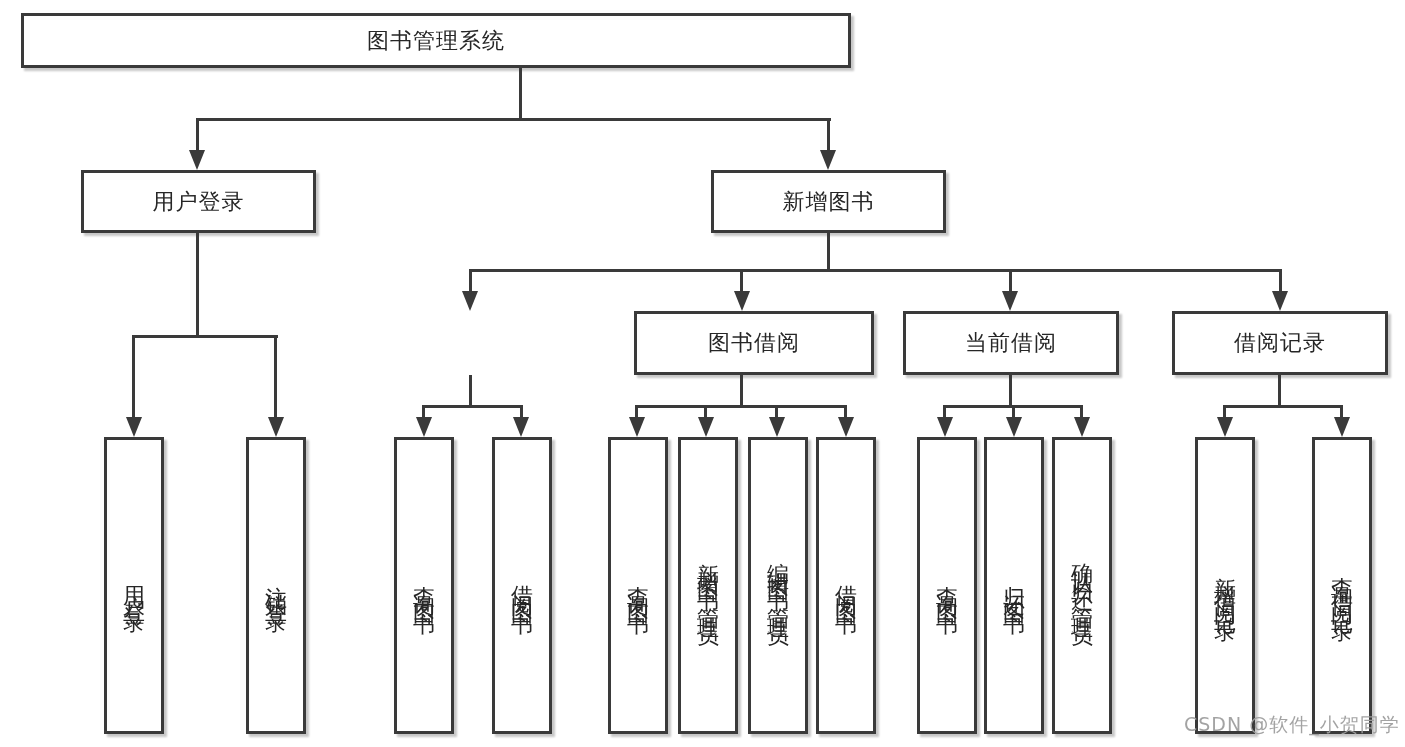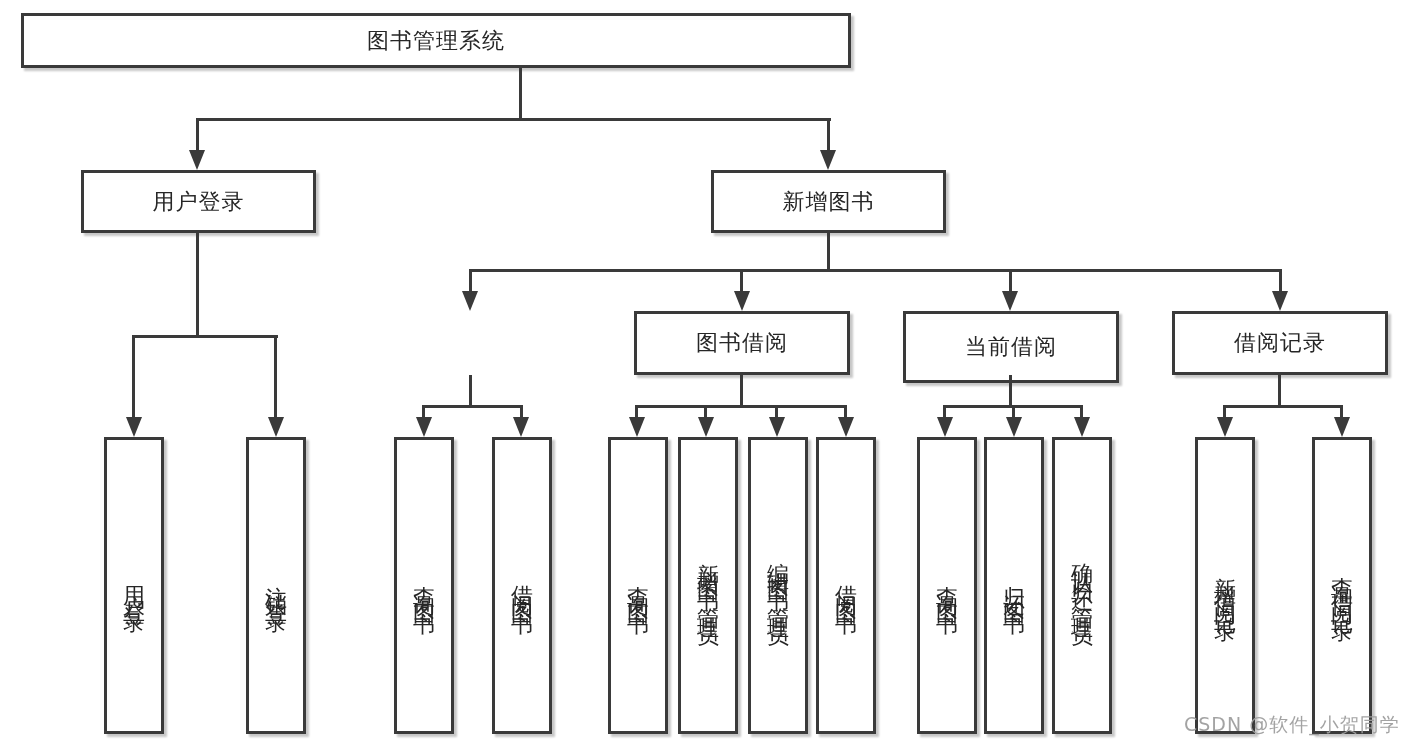--- a/index.html
+++ b/index.html
@@ -25,22 +25,22 @@
   }
   .watermark{
     position:absolute;left:1184px;top:712px;z-index:10;
     font-size:19px;color:rgba(158,158,158,0.95);letter-spacing:1px;white-space:nowrap;
   }
   
   #n-root{left:21px;top:13px;width:830px;height:55px;}
   #n-user-login{left:81px;top:170px;width:235px;height:63px;}
   #n-book-mgmt{left:711px;top:170px;width:235px;height:63px;}
   #n-new-book-rec{left:363px;top:311px;width:216px;height:64px;}
-  #n-book-borrow{left:634px;top:311px;width:216px;height:64px;}
-  #n-current-borrow{left:903px;top:311px;width:216px;height:72px;}
+  #n-book-borrow{left:634px;top:311px;width:240px;height:64px;}
+  #n-current-borrow{left:903px;top:311px;width:216px;height:64px;}
   #n-borrow-record{left:1172px;top:311px;width:216px;height:64px;}
   .leaf{top:437px;width:60px;height:297px;}
   #l-user-login{left:104px;}
   #l-logout{left:246px;}
   #l-rec-query{left:394px;}
   #l-rec-borrow{left:492px;}
   #l-bb-query{left:608px;}
   #l-bb-add{left:678px;}
   #l-bb-edit{left:748px;}
   #l-bb-borrow{left:816px;}

